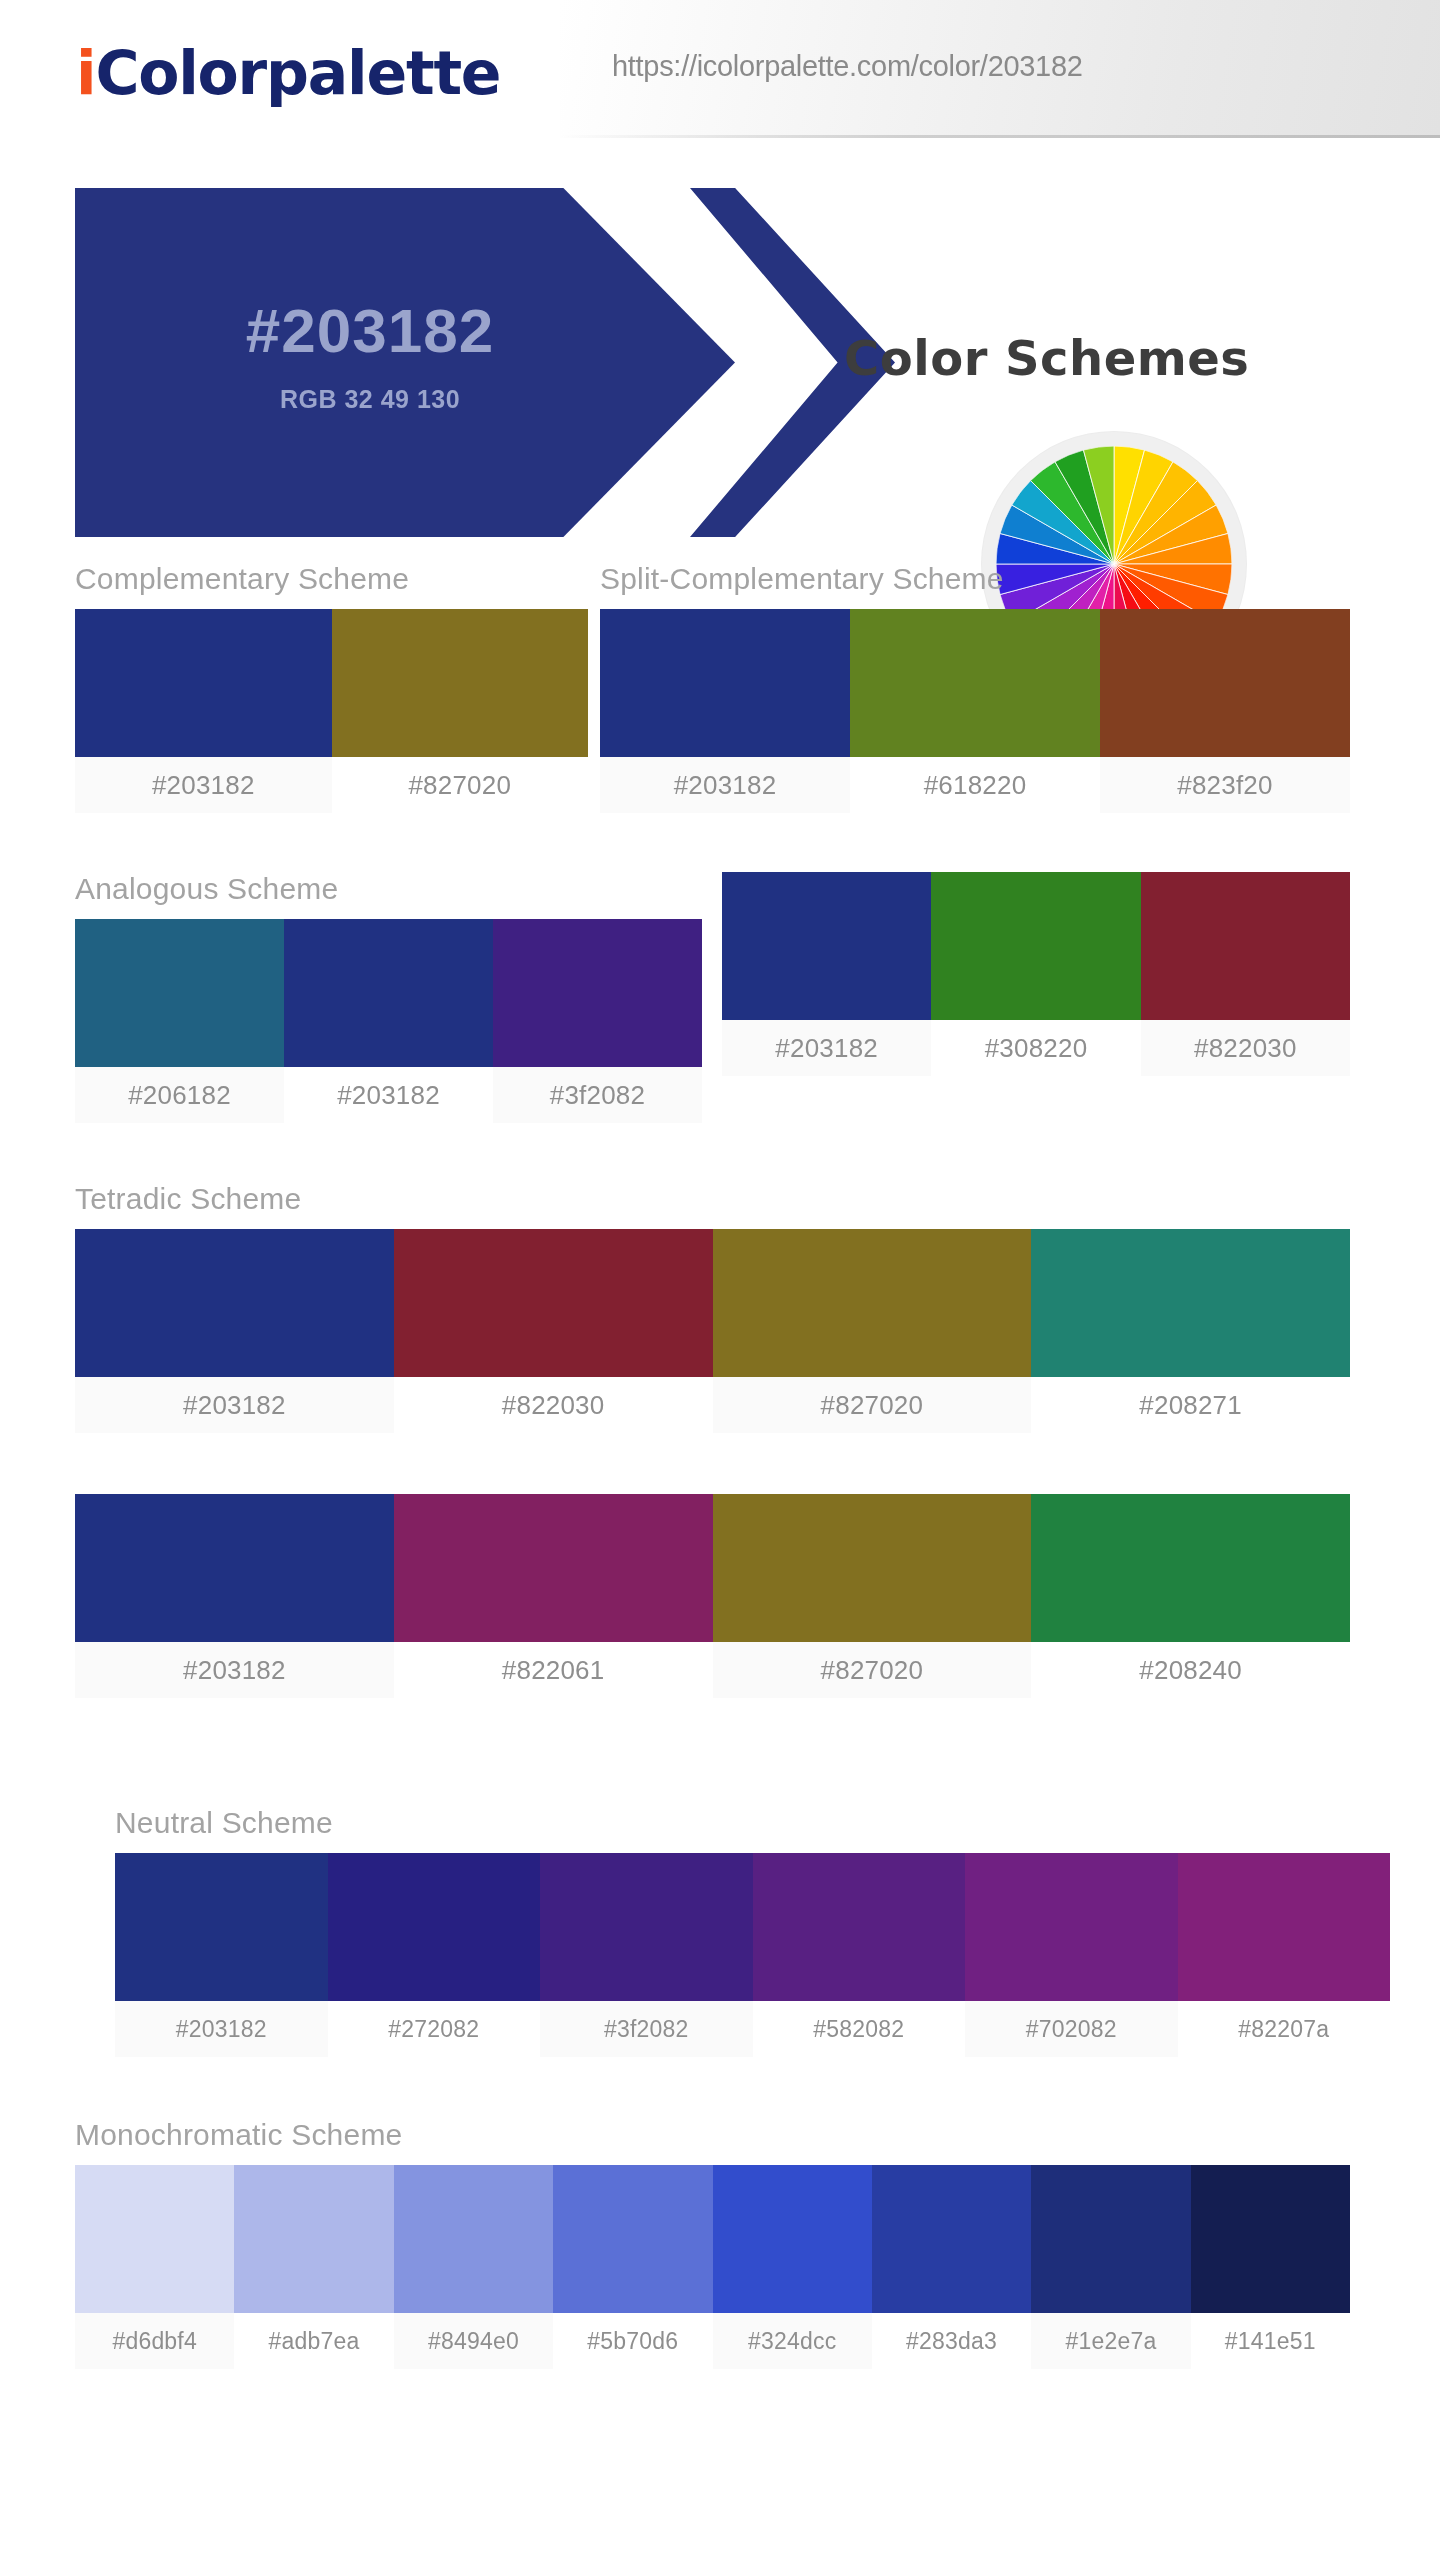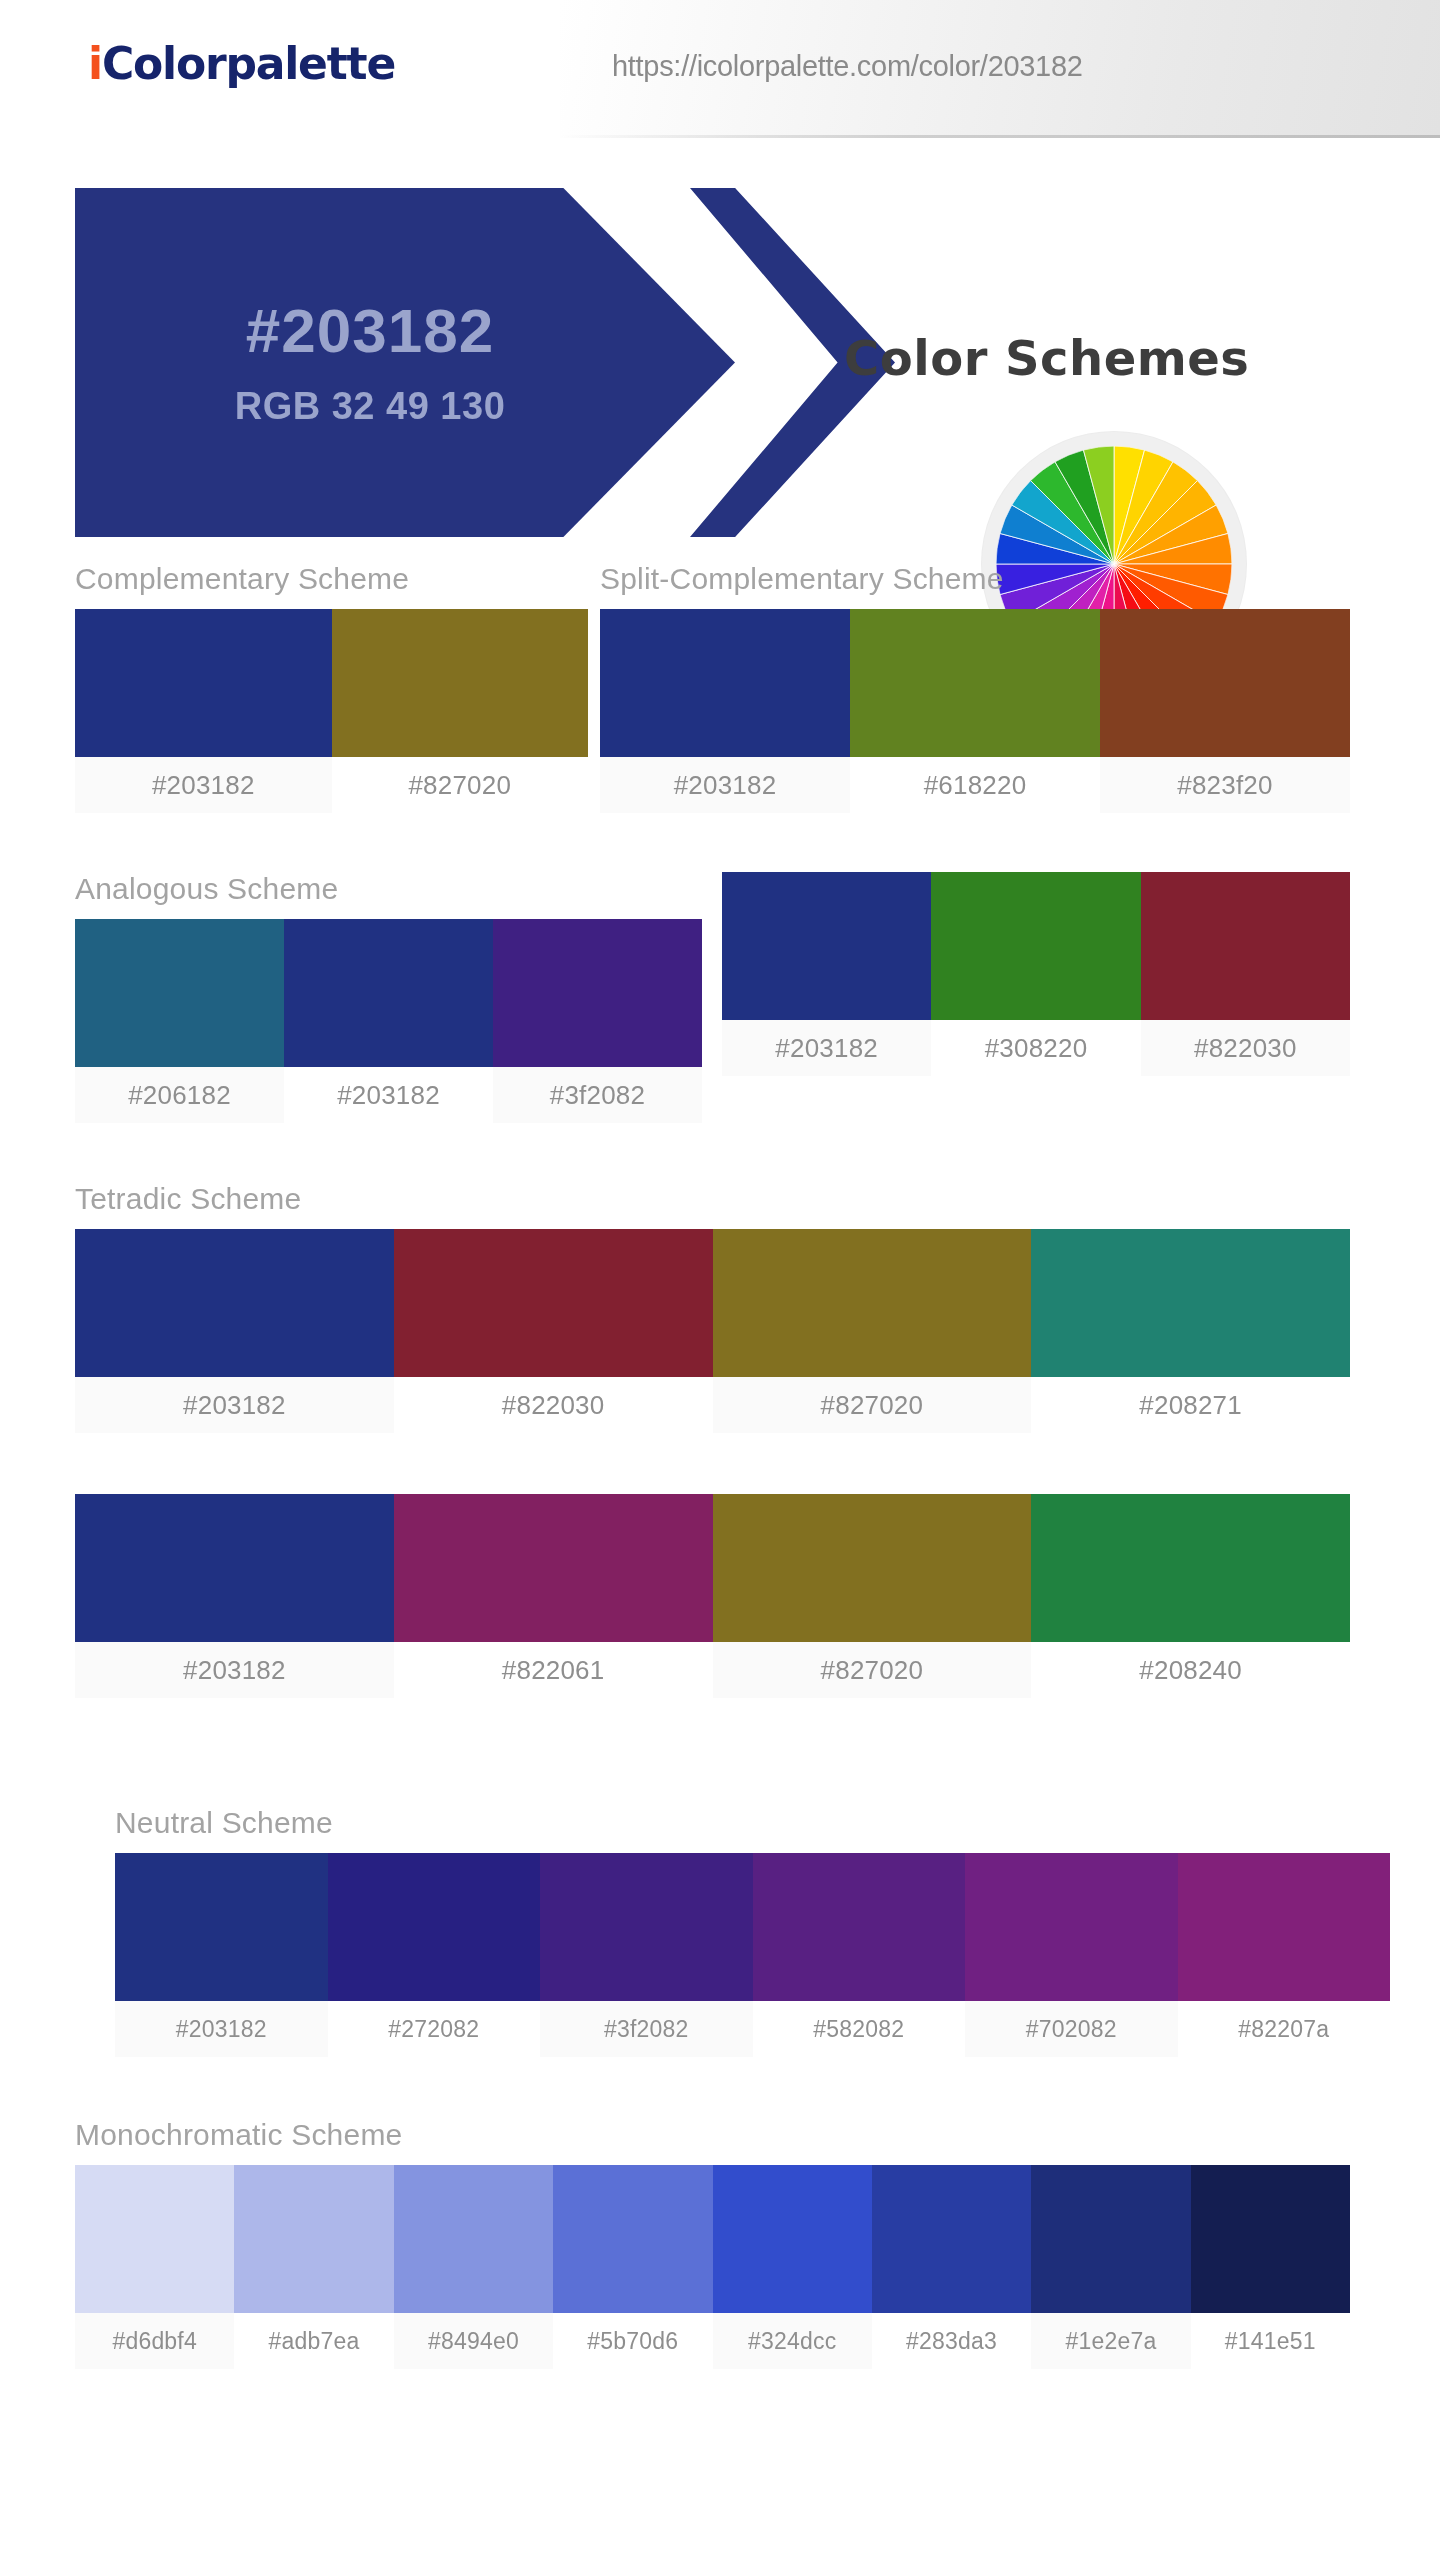--- a/index.html
+++ b/index.html
@@ -26,22 +26,22 @@
   }
   .header-grad::after {
     content: "";
     position: absolute;
     left: 0; bottom: 0;
     width: 100%; height: 3px;
     background: linear-gradient(90deg, rgba(255,255,255,0) 0%, #cfcfcf 40%, #bdbdbd 100%);
   }
   .logo {
     position: absolute;
-    left: 88px; top: 38px;
-    font-size: 44px;
+    left: 76px; top: 38px;
+    font-size: 60px;
     font-weight: bold;
     letter-spacing: -1.2px;
     white-space: nowrap;
     font-family: "DejaVu Sans", sans-serif;
   }
   .logo .logo-i { color: #f4511e; }
   .logo .logo-rest { color: #16246b; }
   .site-url {
     position: absolute;
     left: 612px; top: 50px;
@@ -81,21 +81,21 @@
     font-weight: bold;
     color: #9aa4cc;
     letter-spacing: 1px;
     font-family: "Liberation Sans", sans-serif;
   }
   .hero-rgb {
     position: absolute;
     left: 75px; top: 245px;
     width: 590px;
     text-align: center;
-    font-size: 38px;
+    font-size: 25px;
     font-weight: bold;
     color: #9aa4cc;
     letter-spacing: 0.5px;
     font-family: "Liberation Sans", sans-serif;
   }
   .hero-title {
     position: absolute;
     left: 844px; top: 190px;
     font-size: 48px;
     font-weight: bold;

